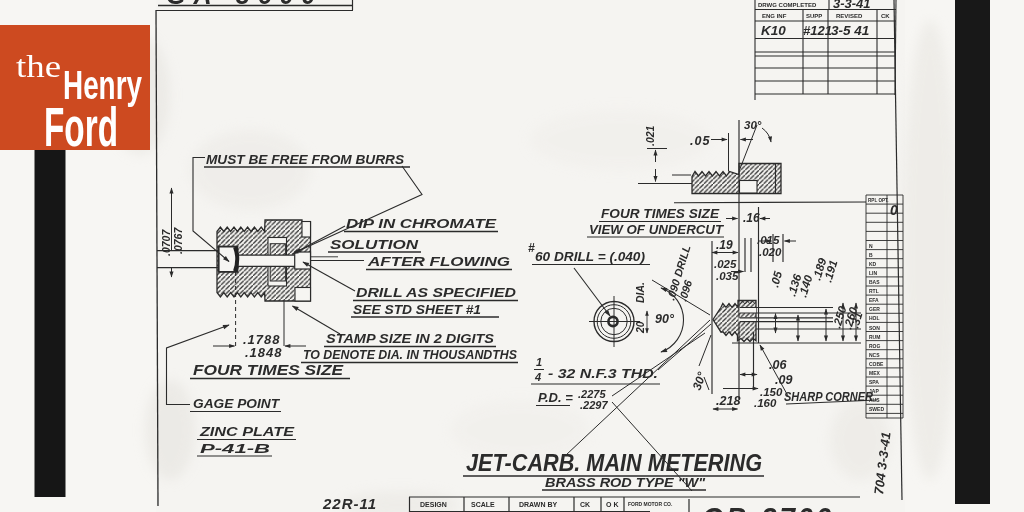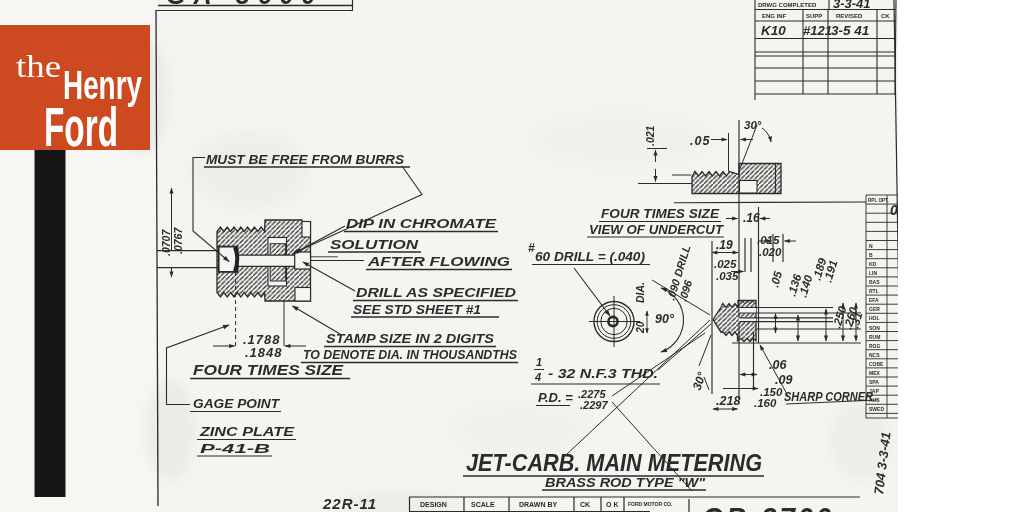--- a/index.html
+++ b/index.html
@@ -1,16 +1,16 @@
 <!DOCTYPE html>
 <html><head>
 <meta charset="utf-8">
 <style>
   html,body{margin:0;padding:0;}
-  #page{position:relative;width:898px;height:512px;background:#f7f6f3;overflow:hidden;
+  #page{position:relative;width:1024px;height:512px;background:#f7f6f3;overflow:hidden;
         font-family:"Liberation Sans",sans-serif;text-decoration:underline;}
   svg text{fill:#2b2b2b;}
   .hw{font-family:"Liberation Sans",sans-serif;font-style:italic;font-weight:bold;}
   .tb{font-family:"Liberation Sans",sans-serif;font-weight:bold;}
 </style>
 </head>
 <body>
 <div id="page">
 <svg width="1024" height="512" viewBox="0 0 1024 512">
 <defs>

